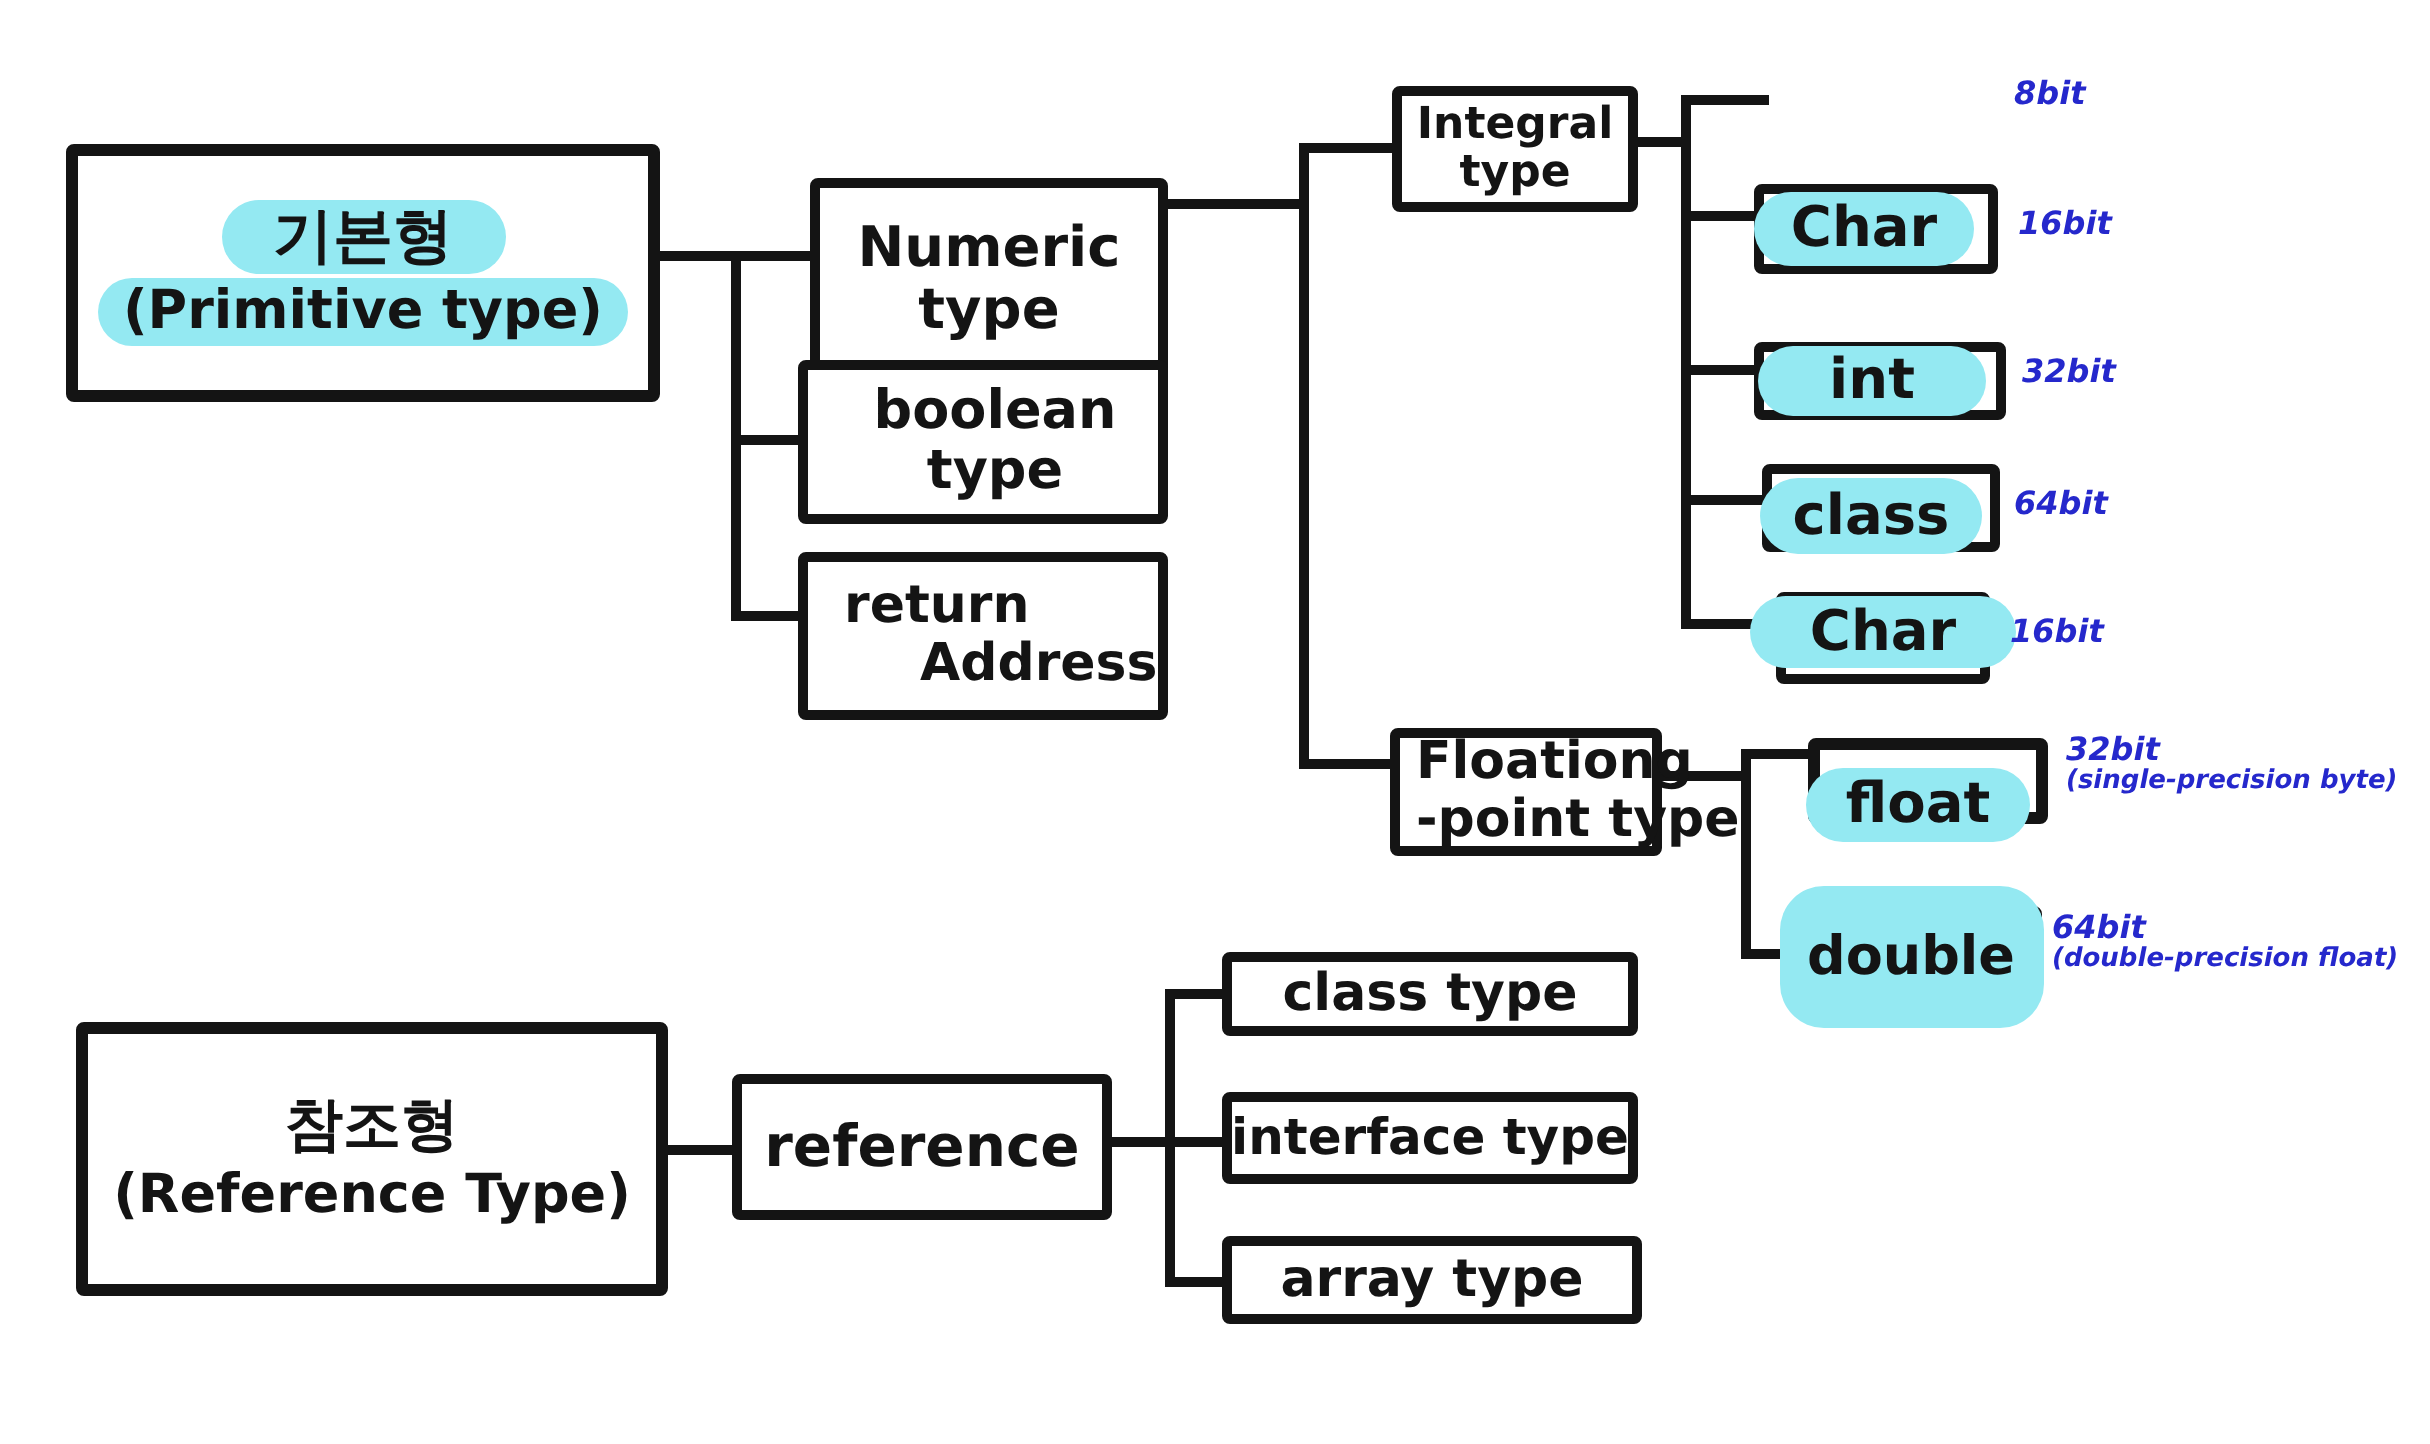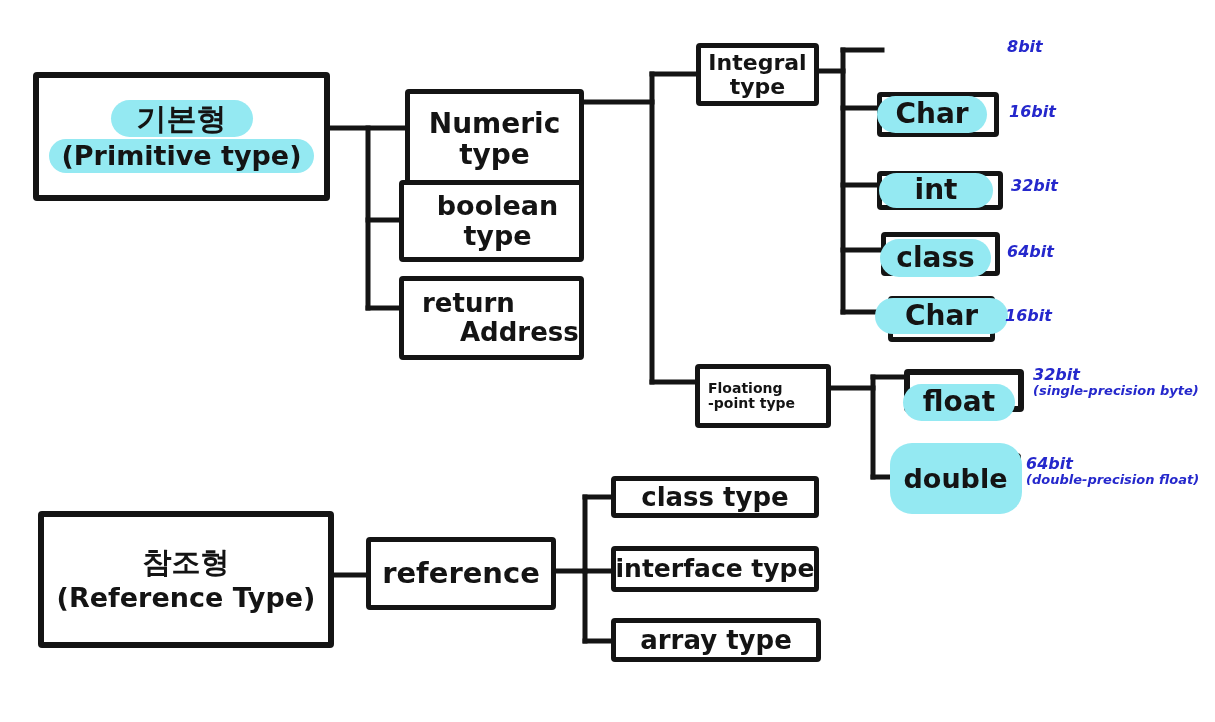--- a/index.html
+++ b/index.html
@@ -132,21 +132,21 @@
   </div>
   <div class="anno" style="left:1007px;top:243px;">64bit</div>
 
   <div class="node" style="left:888px;top:296px;width:107px;height:46px;font-size:28px;">
     <span class="hl-pill" style="padding:3px 30px;transform:translateY(-3px);">
       <span class="lbl">Char</span>
     </span>
   </div>
   <div class="anno" style="left:1005px;top:307px;">16bit</div>
 
-  <div class="node" style="left:695px;top:364px;width:136px;height:64px;font-size:14px;line-height:1.1;align-items:flex-start;padding-left:8px;">
+  <div class="node" style="left:695px;top:364px;width:136px;height:64px;font-size:26px;line-height:1.1;align-items:flex-start;padding-left:8px;">
     <span class="lbl">Floationg</span>
     <span class="lbl">-point type</span>
   </div>
 
   <div class="node b6" style="left:904px;top:369px;width:120px;height:43px;font-size:28px;">
     <span class="hl-pill" style="padding:3px 20px;transform:translateX(-5px);margin-top:24px;">
       <span class="lbl">float</span>
     </span>
   </div>
   <div class="anno" style="left:1033px;top:366px;">

